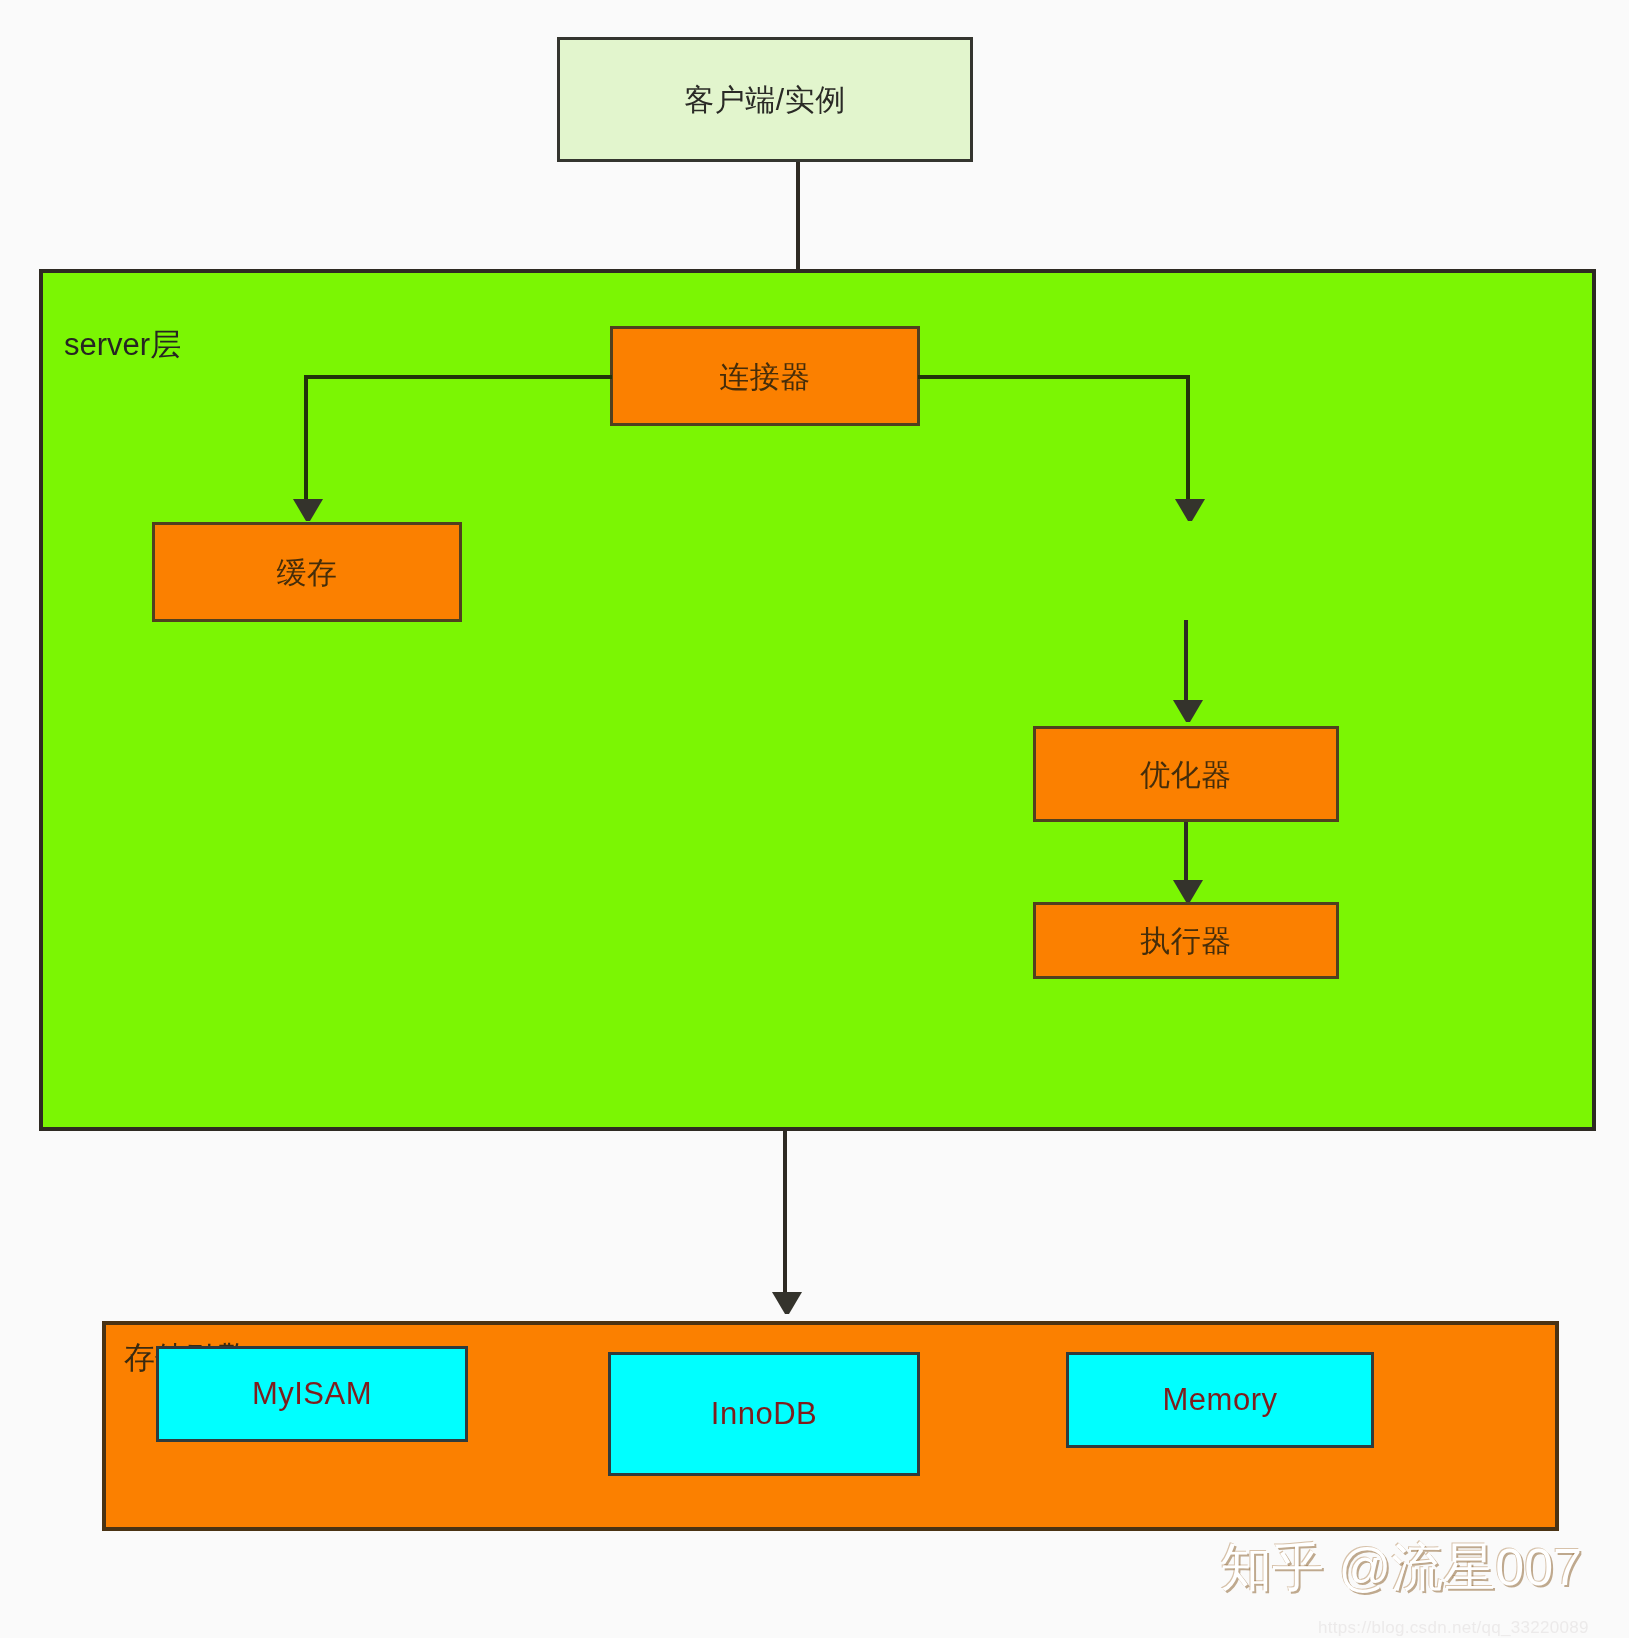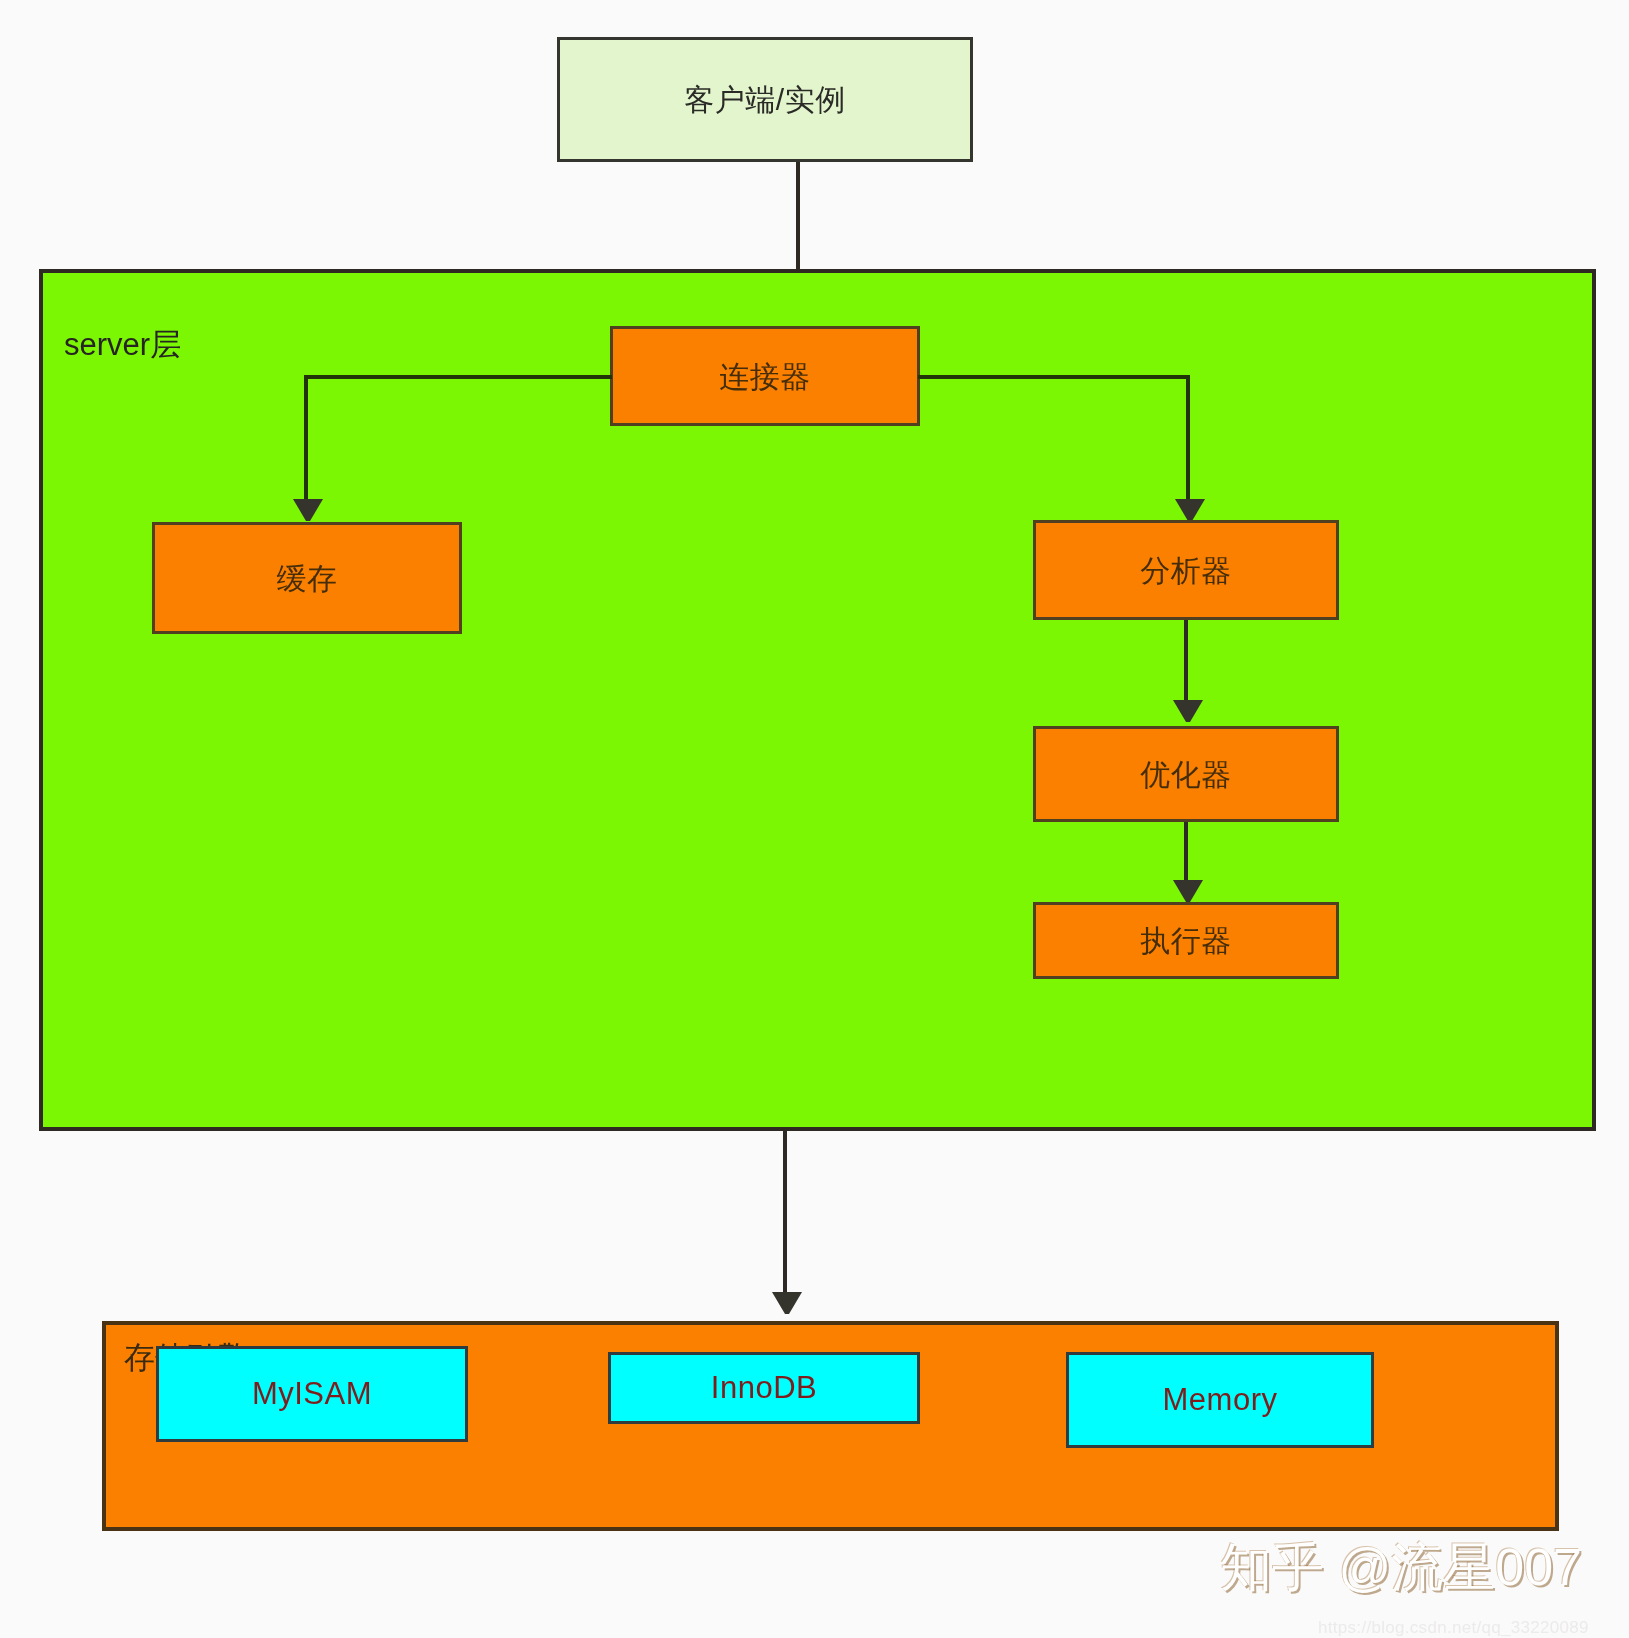--- a/index.html
+++ b/index.html
@@ -117,27 +117,24 @@
   </div>
 
   <div class="conn conn-h conn-dark" style="left:300px; top:371px; width:308px; height:4px;"></div>
   <div class="conn conn-v conn-dark" style="left:300px; top:371px; width:4px; height:126px;"></div>
   <div class="arrowhead" style="left:289px; top:495px;"></div>
 
   <div class="conn conn-h conn-dark" style="left:914px; top:371px; width:272px; height:4px;"></div>
   <div class="conn conn-v conn-dark" style="left:1182px; top:371px; width:4px; height:126px;"></div>
   <div class="arrowhead" style="left:1171px; top:495px;"></div>
 
-  <div class="node proc-box" style="left:148px; top:518px; width:310px; height:112px;">
+  <div class="node proc-box" style="left:148px; top:518px; width:310px; height:100px;">
     <span>缓存</span>
   </div>
 
-  <div class="node proc-box" style="left:1029px; top:516px; width:306px; height:100px;">
-    <span>分析器</span>
-  </div>
 
   <div class="conn conn-v" style="left:1180px; top:616px; width:4px; height:84px;"></div>
   <div class="arrowhead" style="left:1169px; top:696px;"></div>
 
   <div class="node proc-box" style="left:1029px; top:722px; width:306px; height:96px;">
     <span>优化器</span>
   </div>
 
   <div class="conn conn-v" style="left:1180px; top:818px; width:4px; height:76px;"></div>
   <div class="arrowhead" style="left:1169px; top:876px;"></div>
@@ -150,21 +147,21 @@
   <div class="arrowhead" style="left:768px; top:1288px;"></div>
 
   <div class="container storage-layer" style="left:98px; top:1317px; width:1457px; height:210px;">
     <div class="container-label" style="left:16px; top:10px;">存储引擎</div>
   </div>
 
   <div class="node engine-box" style="left:152px; top:1342px; width:312px; height:96px;">
     <span>MyISAM</span>
   </div>
 
-  <div class="node engine-box" style="left:604px; top:1348px; width:312px; height:72px;">
+  <div class="node engine-box" style="left:604px; top:1348px; width:312px; height:124px;">
     <span>InnoDB</span>
   </div>
 
   <div class="node engine-box" style="left:1062px; top:1348px; width:308px; height:96px;">
     <span>Memory</span>
   </div>
 
   <div class="zhihu-watermark" style="left:1214px; top:1527px;text-align:right;">知乎 @流星007</div>
 
   <div class="csdn-watermark" style="left:1312px; top:1612px;">https://blog.csdn.net/qq_33220089</div>

